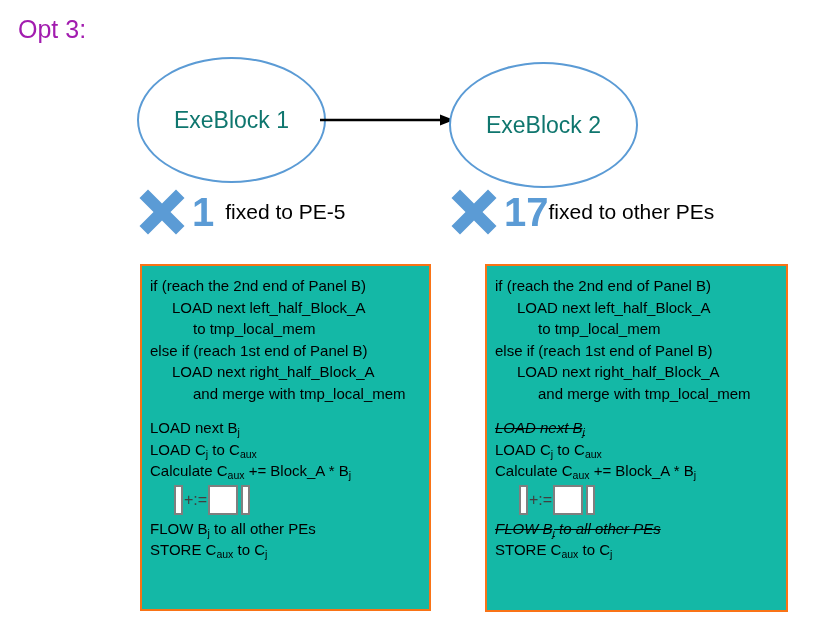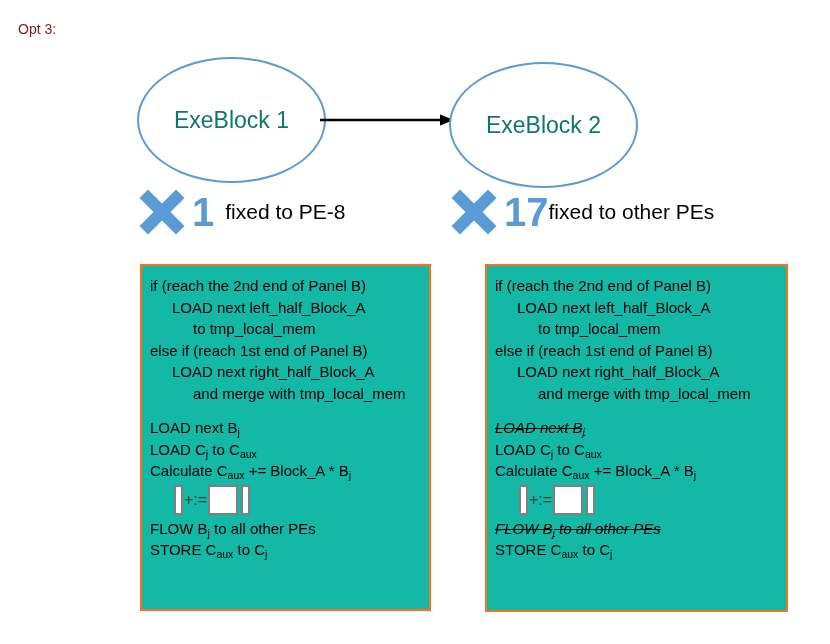--- a/index.html
+++ b/index.html
@@ -14,23 +14,23 @@
     font-family: "Liberation Sans", sans-serif;
     color: #000000;
     overflow: hidden;
   }
 
   
   #opt-title {
     position: absolute;
     left: 18px;
     top: 16px;
-    font-size: 14px;
+    font-size: 25px;
     line-height: 26px;
-    color: #7f1d1d;
+    color: #a21caf;
     white-space: pre;
   }
 
   
   .exe-ellipse {
     position: absolute;
     border: 2px solid #5B9BD5;
     border-radius: 50%;
     background: #ffffff;
     display: flex;
@@ -168,21 +168,21 @@
 
 <div id="ellipse-2" class="exe-ellipse">
   <span class="exe-label">ExeBlock 2</span>
 </div>
 
 <div id="count-row-1" class="count-row">
   <svg class="cross-icon" viewBox="0 0 56 56">
     <polygon fill="#5B9BD5" points="28,19.5 42,5.5 50.5,14 36.5,28 50.5,42 42,50.5 28,36.5 14,50.5 5.5,42 19.5,28 5.5,14 14,5.5"></polygon>
   </svg>
   <span class="count-number">1</span>
-  <span class="count-caption">fixed to PE-8</span>
+  <span class="count-caption">fixed to PE-5</span>
 </div>
 
 <div id="count-row-2" class="count-row">
   <svg class="cross-icon" viewBox="0 0 56 56">
     <polygon fill="#5B9BD5" points="28,19.5 42,5.5 50.5,14 36.5,28 50.5,42 42,50.5 28,36.5 14,50.5 5.5,42 19.5,28 5.5,14 14,5.5"></polygon>
   </svg>
   <span class="count-number">17</span>
   <span class="count-caption">fixed to other PEs</span>
 </div>
 

